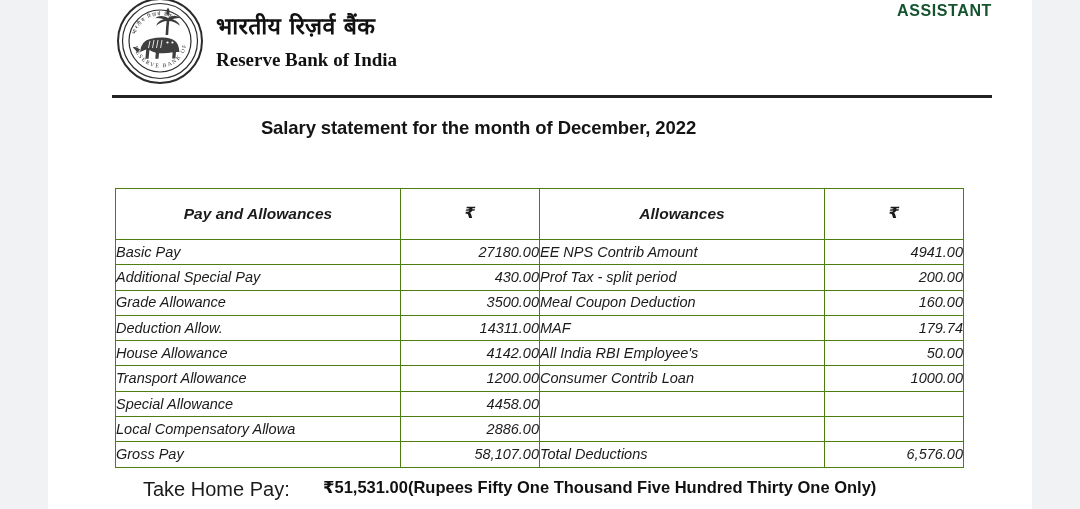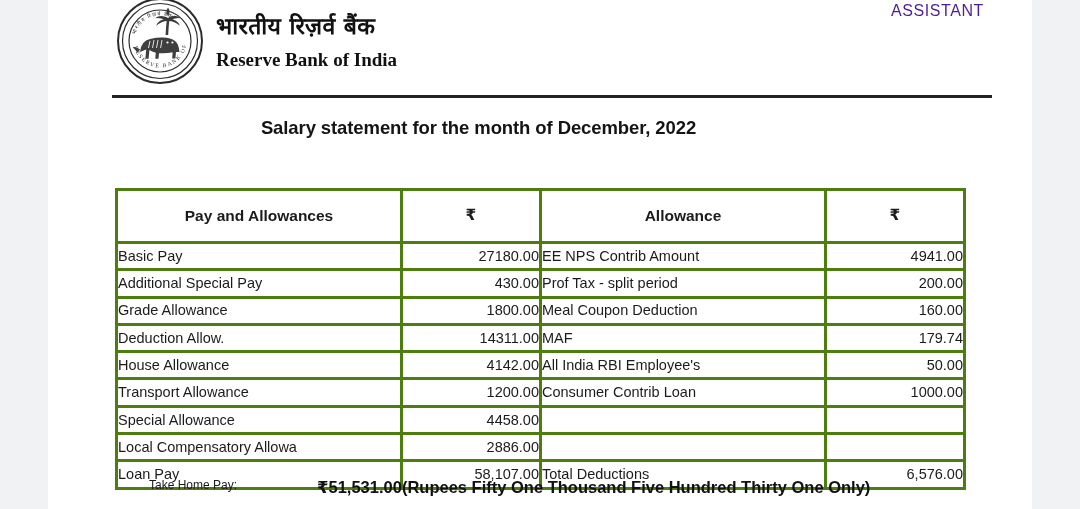--- a/index.html
+++ b/index.html
@@ -60,26 +60,27 @@
     font-family: "Liberation Serif", serif;
     font-size: 19px;
     font-weight: 700;
     color: #111;
     margin-top: 8px;
     white-space: nowrap;
   }
 
   #designation {
     position: absolute;
-    right: 48px;
+    right: 40px;
     top: 2px;
     font-size: 16px;
     letter-spacing: .6px;
-    color: #4c1d95;
-    white-space: nowrap;
+    color: #14532d;
+    white-space: nowrap;
+    font-weight: bold;
   }
 
   #hrule {
     position: absolute;
     left: 64px;
     top: 95px;
     width: 880px;
     height: 0;
     border-top: 3px solid #222;
   }
@@ -107,25 +108,26 @@
     table-layout: fixed;
     background: #fff;
   }
   #salary-table col.c-desc  { width: 285px; }
   #salary-table col.c-amt   { width: 139px; }
   #salary-table col.c-desc2 { width: 285px; }
   #salary-table col.c-amt2  { width: 139px; }
 
   #salary-table th,
   #salary-table td {
-    border: 3px solid #4d7c0f;
+    border: 1px solid #4d7c0f;
     padding: 0;
     font-size: 14.5px;
     color: #1b1b1b;
     line-height: 1;
+    font-style: italic;
   }
   #salary-table thead th {
     height: 50px;
     vertical-align: middle;
     text-align: center;
     font-weight: 700;
     font-size: 15.5px;
   }
   .rupee-head {
     font-family: "DejaVu Sans", sans-serif;
@@ -152,28 +154,27 @@
     position: absolute;
     left: 0;
     top: 478px;
     width: 984px;
     height: 28px;
   }
   #takehome-label {
     position: absolute;
     left: 95px;
     top: 0;
-    font-size: 12px;
+    font-size: 20px;
     color: #1b1b1b;
     white-space: nowrap;
-    margin-left: 6px;
   }
   #takehome-value {
     position: absolute;
-    left: 269px;
+    left: 275px;
     top: 0;
     font-size: 16.5px;
     font-weight: 700;
     color: #111;
     white-space: nowrap;
   }
   #takehome-value .rs {
     font-family: "DejaVu Sans", sans-serif;
   }
 </style>
@@ -243,40 +244,40 @@
     <colgroup>
       <col class="c-desc">
         <col class="c-amt">
         <col class="c-desc2">
         <col class="c-amt2">
     </colgroup>
     <thead>
       <tr>
         <th>Pay and Allowances</th>
         <th class="rupee-head">₹</th>
-        <th>Allowance</th>
+        <th>Allowances</th>
         <th class="rupee-head">₹</th>
       </tr>
     </thead>
     <tbody>
       <tr>
         <td class="desc">Basic Pay</td>
         <td class="amt">27180.00</td>
         <td class="desc">EE NPS Contrib Amount</td>
         <td class="amt">4941.00</td>
       </tr>
       <tr>
         <td class="desc">Additional Special Pay</td>
         <td class="amt">430.00</td>
         <td class="desc">Prof Tax - split period</td>
         <td class="amt">200.00</td>
       </tr>
       <tr>
         <td class="desc">Grade Allowance</td>
-        <td class="amt">1800.00</td>
+        <td class="amt">3500.00</td>
         <td class="desc">Meal Coupon Deduction</td>
         <td class="amt">160.00</td>
       </tr>
       <tr>
         <td class="desc">Deduction Allow.</td>
         <td class="amt">14311.00</td>
         <td class="desc">MAF</td>
         <td class="amt">179.74</td>
       </tr>
       <tr>
@@ -297,21 +298,21 @@
         <td class="desc"></td>
         <td class="amt"></td>
       </tr>
       <tr>
         <td class="desc">Local Compensatory Allowa</td>
         <td class="amt">2886.00</td>
         <td class="desc"></td>
         <td class="amt"></td>
       </tr>
       <tr class="total-row">
-        <td class="desc">Loan Pay</td>
+        <td class="desc">Gross Pay</td>
         <td class="amt">58,107.00</td>
         <td class="desc">Total Deductions</td>
         <td class="amt">6,576.00</td>
       </tr>
     </tbody>
   </table>
 
   <div id="takehome">
     <div id="takehome-label">Take Home Pay:</div>
     <div id="takehome-value"><span class="rs">₹</span><span>51,531.00</span><span>(Rupees  Fifty One Thousand Five Hundred Thirty One Only)</span></div>

